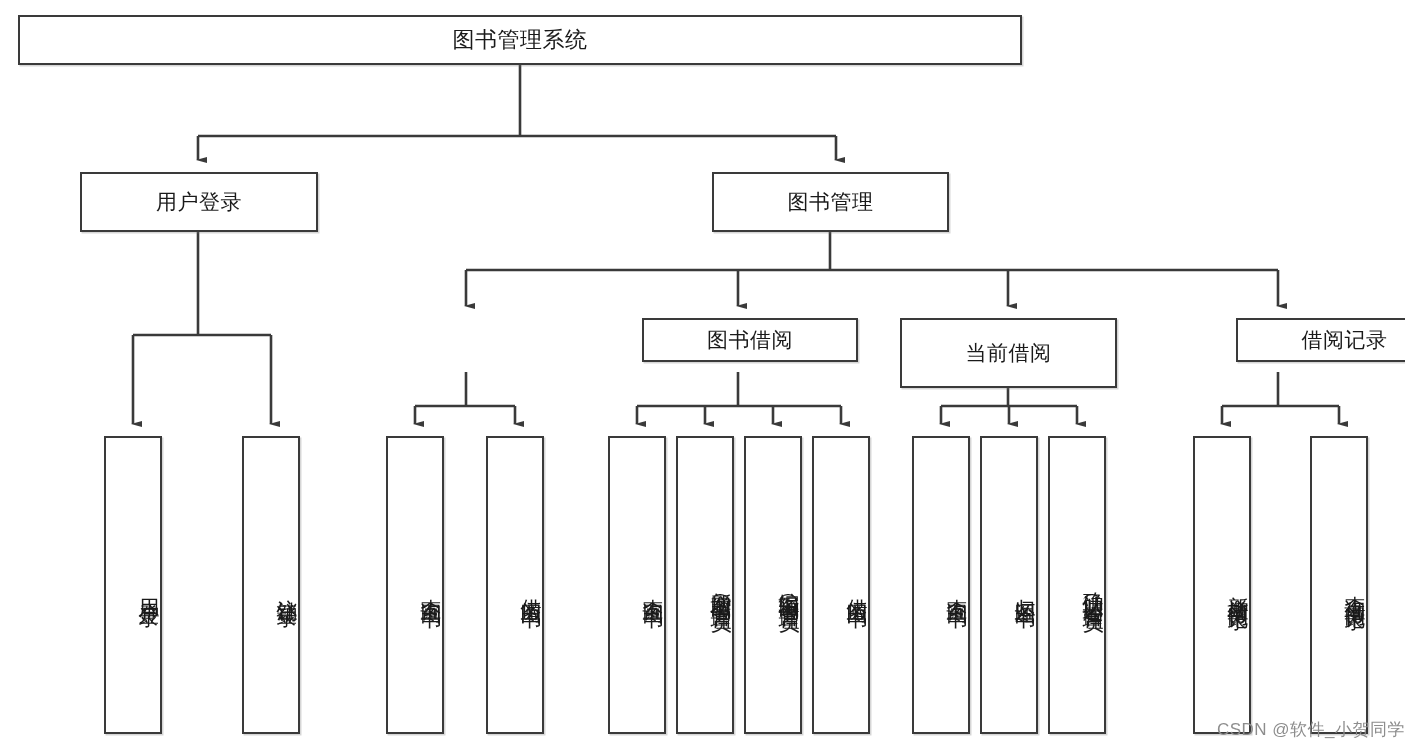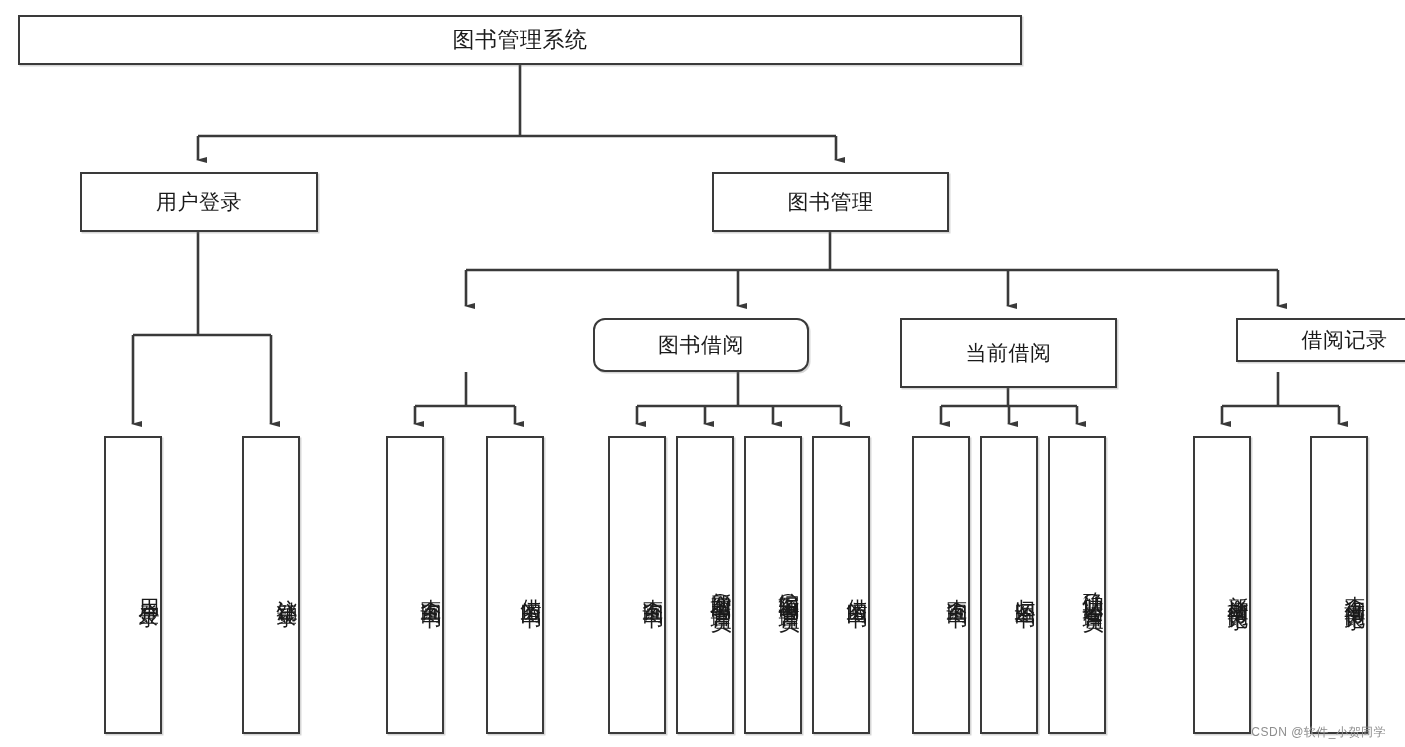--- a/index.html
+++ b/index.html
@@ -56,23 +56,23 @@
     justify-content: center;
     padding-top: 6px;
     white-space: nowrap;
   }
   .node-v .vtext {
     writing-mode: vertical-rl;
     text-orientation: upright;
   }
   #watermark {
     position: absolute;
-    right: 19px;
+    right: 0;
     bottom: 6px;
-    font-size: 12px;
+    font-size: 17px;
     color: #8d8d8d;
     letter-spacing: 0.5px;
     white-space: nowrap;
     user-select: none;
   }
 </style>
 </head>
 <body>
 
 <div id="diagram-root">
@@ -131,21 +131,21 @@
     <span>图书管理系统</span>
   </div>
 
   <div class="node node-h" style="left:80px; top:172px; width:238px; height:60px;">
     <span>用户登录</span>
   </div>
   <div class="node node-h" style="left:712px; top:172px; width:237px; height:60px;">
     <span>图书管理</span>
   </div>
 
-  <div class="node node-h" style="left:593px; top:318px; width:216px; height:54px;border-radius:12px;">
+  <div class="node node-h" style="left:642px; top:318px; width:216px; height:44px;">
     <span>图书借阅</span>
   </div>
   <div class="node node-h" style="left:900px; top:318px; width:217px; height:70px;">
     <span>当前借阅</span>
   </div>
   <div class="node node-h" style="left:1236px; top:318px; width:217px; height:44px;">
     <span>借阅记录</span>
   </div>
 
   <div class="node node-v" style="left:104px; top:436px; width:58px; height:298px;">

